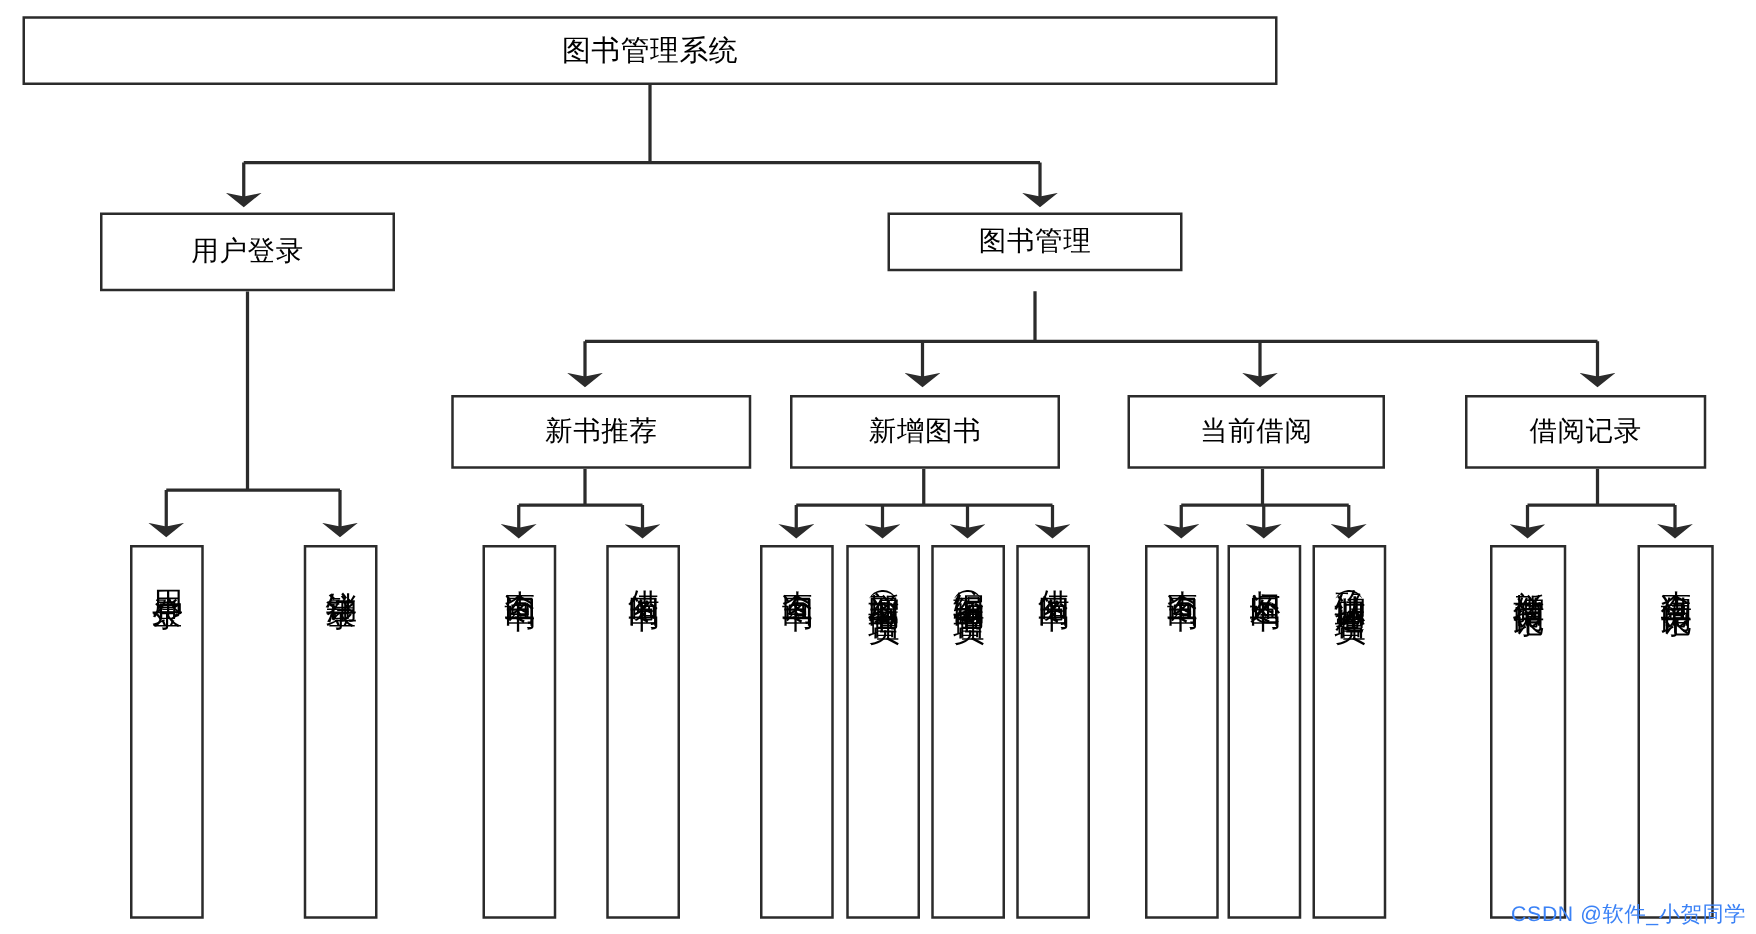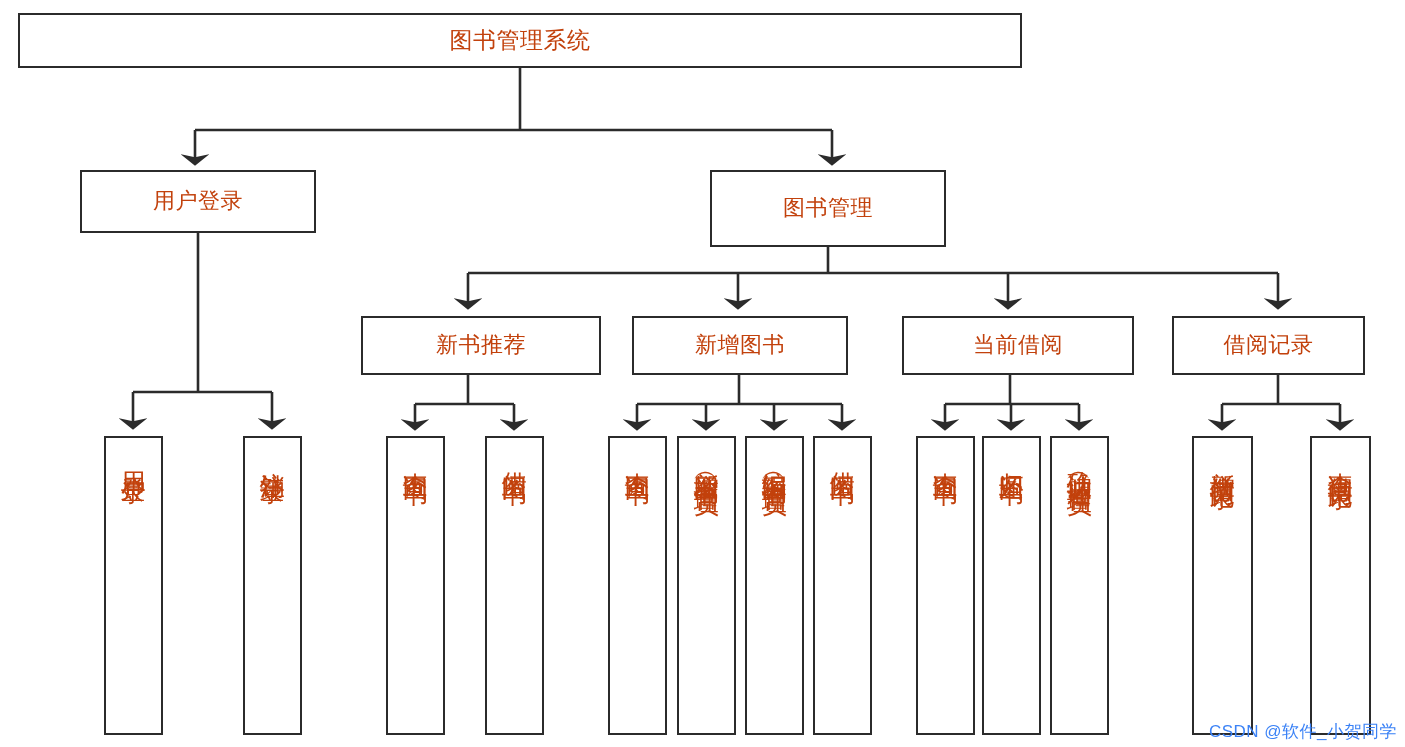--- a/index.html
+++ b/index.html
@@ -27,21 +27,21 @@
     pointer-events: none;
   }
   .node {
     position: absolute;
     box-sizing: border-box;
     background: #ffffff;
     border: 2.5px solid #2b2b2b;
     display: flex;
     align-items: center;
     justify-content: center;
-    color: #c2410c;
+    color: #000000;
     z-index: 2;
   }
   .node .lbl {
     display: block;
     text-align: center;
     line-height: 1.22;
     letter-spacing: 0.5px;
     white-space: pre-line;
   }
   
@@ -129,31 +129,31 @@
     </g>
   </svg>
 
   <div class="node h root" style="left:18px; top:13px; width:1004px; height:55px;">
     <span class="lbl">图书管理系统</span>
   </div>
 
   <div class="node h" style="left:80px; top:170px; width:236px; height:63px;">
     <span class="lbl">用户登录</span>
   </div>
-  <div class="node h" style="left:710px; top:170px; width:236px; height:77px;">
+  <div class="node h" style="left:710px; top:170px; width:236px; height:47px;">
     <span class="lbl">图书管理</span>
   </div>
 
   <div class="node h" style="left:361px; top:316px; width:240px; height:59px;">
     <span class="lbl">新书推荐</span>
   </div>
   <div class="node h" style="left:632px; top:316px; width:216px; height:59px;">
     <span class="lbl">新增图书</span>
   </div>
-  <div class="node h" style="left:902px; top:316px; width:232px; height:59px;">
+  <div class="node h" style="left:902px; top:316px; width:206px; height:59px;">
     <span class="lbl">当前借阅</span>
   </div>
   <div class="node h" style="left:1172px; top:316px; width:193px; height:59px;">
     <span class="lbl">借阅记录</span>
   </div>
 
   <div class="node v" style="left:104px; top:436px; width:59px; height:299px;">
     <span class="lbl">用户登录</span>
   </div>
   <div class="node v" style="left:243px; top:436px; width:59px; height:299px;">

